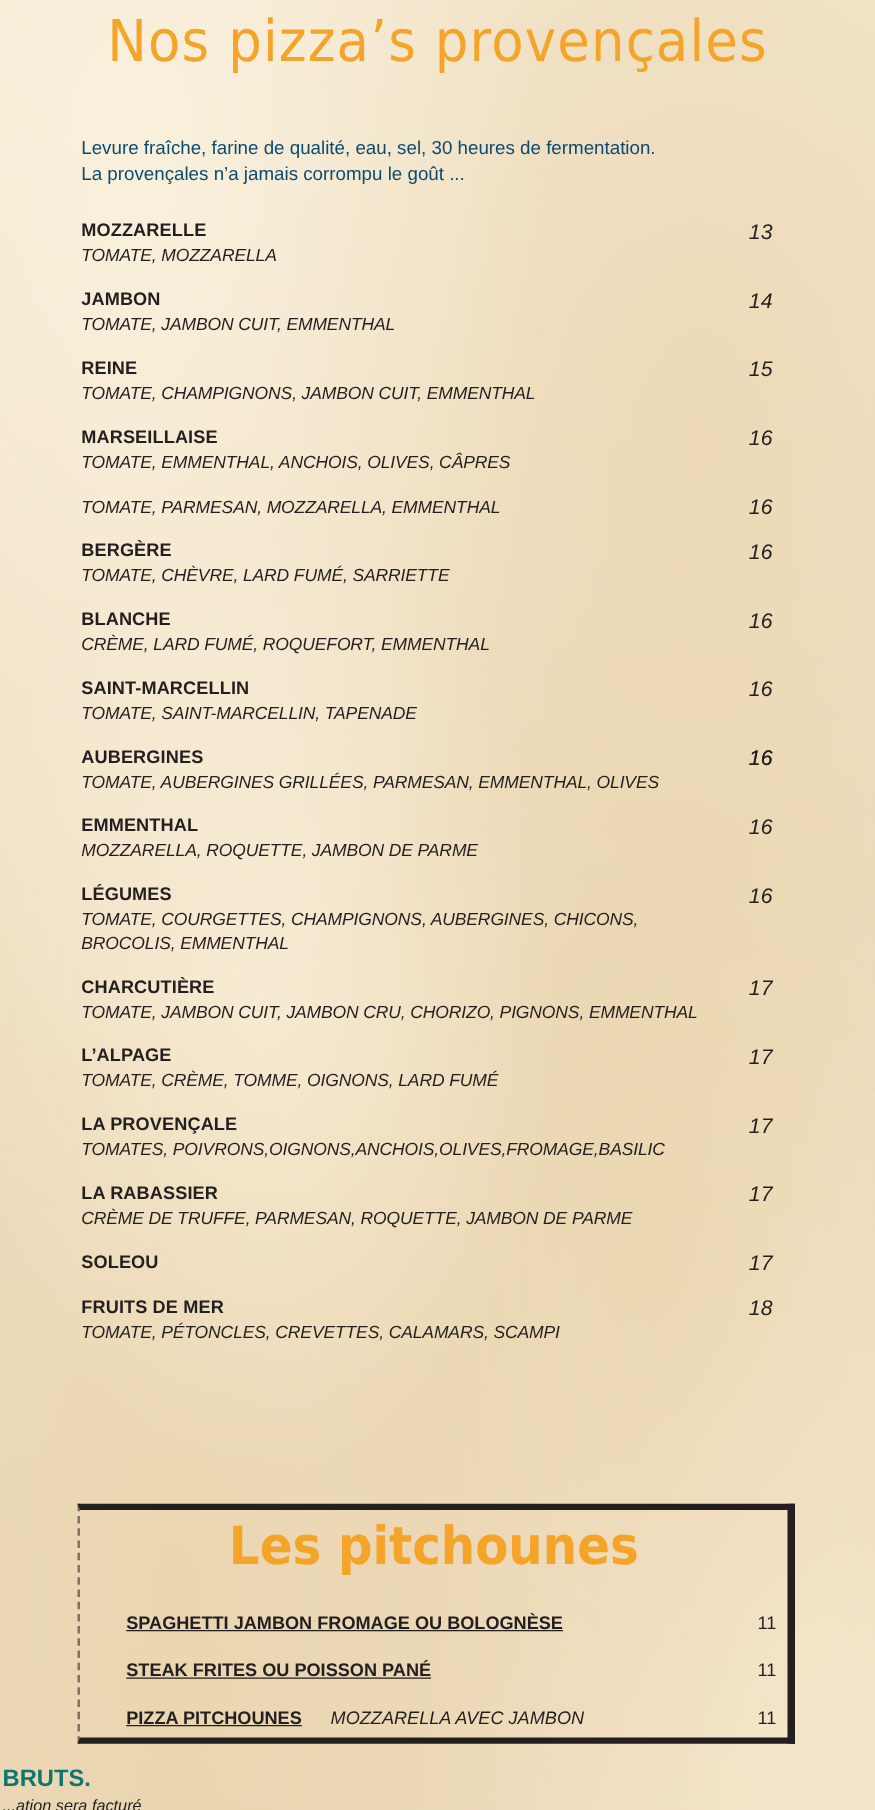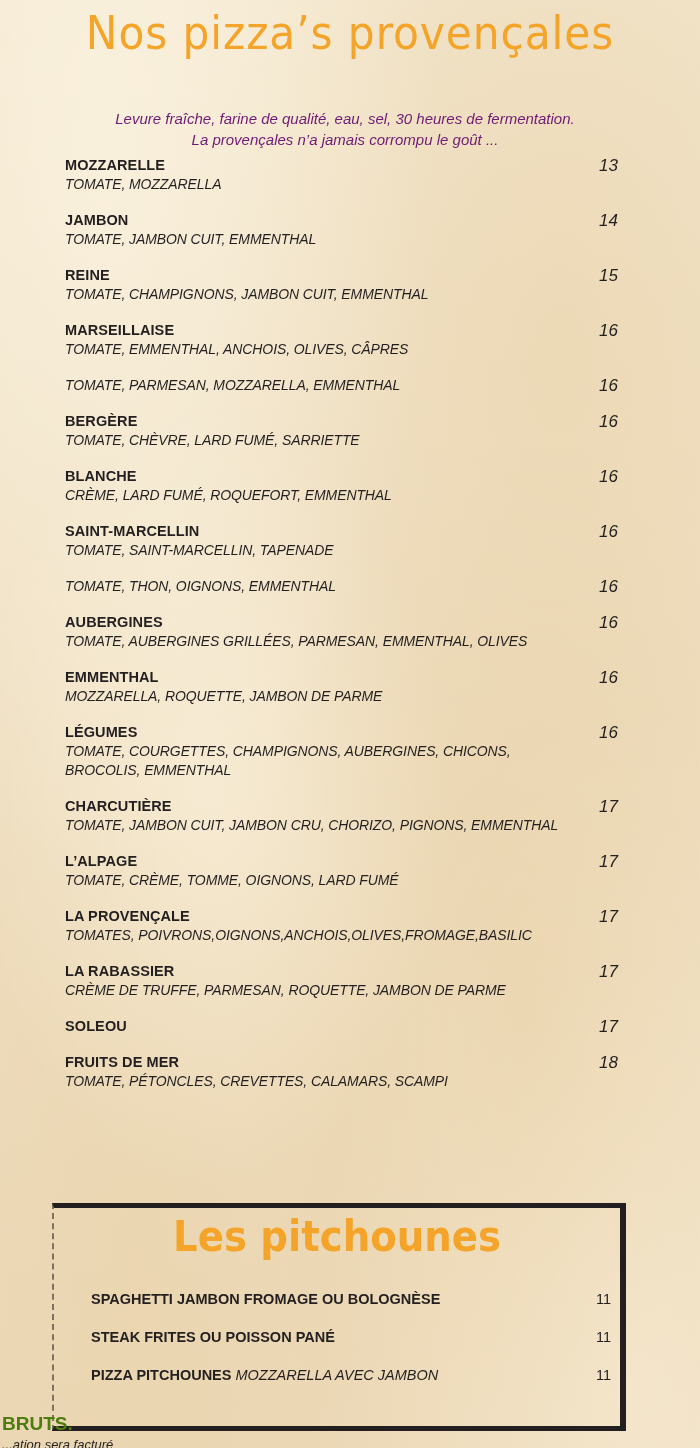--- a/index.html
+++ b/index.html
@@ -39,31 +39,29 @@
       transform: scaleX(0.92);
       transform-origin: center;
       margin: 0;
     }
 
     .intro {
       position: absolute;
       top: 108px;
       left: 65px;
       width: 560px;
-      font-style: italic;
       font-size: 15px;
       line-height: 21px;
-      color: #701a75;
-      text-align: center;
+      color: #0c4a6e;
     }
     .intro p { margin: 0; }
 
     .menu-list {
       position: absolute;
-      top: 156px;
+      top: 176px;
       left: 65px;
       width: 556px;
     }
     .menu-item {
       position: relative;
       margin-bottom: 17px;
     }
     .menu-item .name {
       font-weight: bold;
       font-size: 14.5px;
@@ -83,23 +81,23 @@
       right: 3px;
       top: 0;
       font-size: 17px;
       line-height: 19px;
       font-style: italic;
     }
 
     .kids-box {
       position: absolute;
       top: 1203px;
-      left: 52px;
+      left: 62px;
       width: 574px;
-      height: 228px;
+      height: 192px;
       box-sizing: border-box;
       border-top: 5px solid #231f20;
       border-right: 6px solid #231f20;
       border-bottom: 5px solid #231f20;
       border-left: 2px dashed rgba(35,31,32,0.55);
     }
     .kids-title {
       position: absolute;
       top: 6px;
       left: 0;
@@ -119,40 +117,42 @@
       width: 520px;
     }
     .kids-item {
       position: relative;
       height: 38px;
       font-size: 14.5px;
       line-height: 19px;
     }
     .kids-item .name {
       font-weight: bold;
+      text-decoration: underline;
     }
     .kids-item .desc {
       font-style: italic;
       text-transform: uppercase;
       font-weight: normal;
+      margin-left: 19px;
     }
     .kids-item .price {
       position: absolute;
       right: 0;
       top: 0;
     }
 
     .footer-note {
       position: absolute;
       top: 1413px;
       left: 2px;
       font-weight: bold;
       font-size: 19px;
       line-height: 22px;
-      color: #4d7c0f;
+      color: #0f766e;
     }
     .footer-sub {
       position: absolute;
       top: 1437px;
       left: 2px;
       font-style: italic;
       font-size: 13px;
       line-height: 16px;
       color: #231f20;
     }
@@ -201,21 +201,20 @@
     <div class="name">BLANCHE</div>
     <div class="desc">CRÈME, LARD FUMÉ, ROQUEFORT, EMMENTHAL</div>
     <div class="price">16</div>
   </div>
   <div class="menu-item">
     <div class="name">SAINT-MARCELLIN</div>
     <div class="desc">TOMATE, SAINT-MARCELLIN, TAPENADE</div>
     <div class="price">16</div>
   </div>
   <div class="menu-item">
-    <div class="desc">TOMATE, THON, OIGNONS, EMMENTHAL</div>
     <div class="price">16</div>
   </div>
   <div class="menu-item">
     <div class="name">AUBERGINES</div>
     <div class="desc">TOMATE, AUBERGINES GRILLÉES, PARMESAN, EMMENTHAL, OLIVES</div>
     <div class="price">16</div>
   </div>
   <div class="menu-item">
     <div class="name">EMMENTHAL</div>
     <div class="desc">MOZZARELLA, ROQUETTE, JAMBON DE PARME</div>

